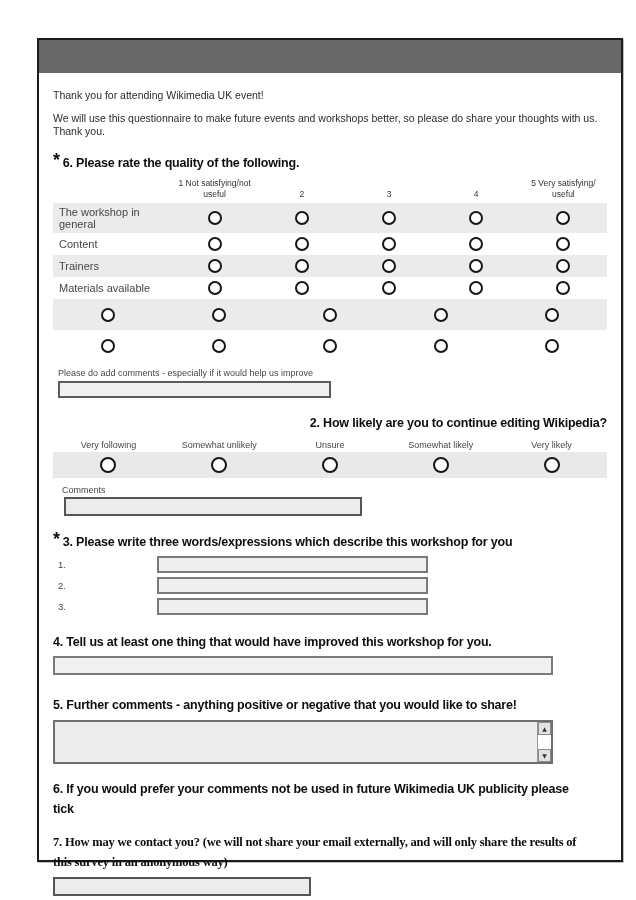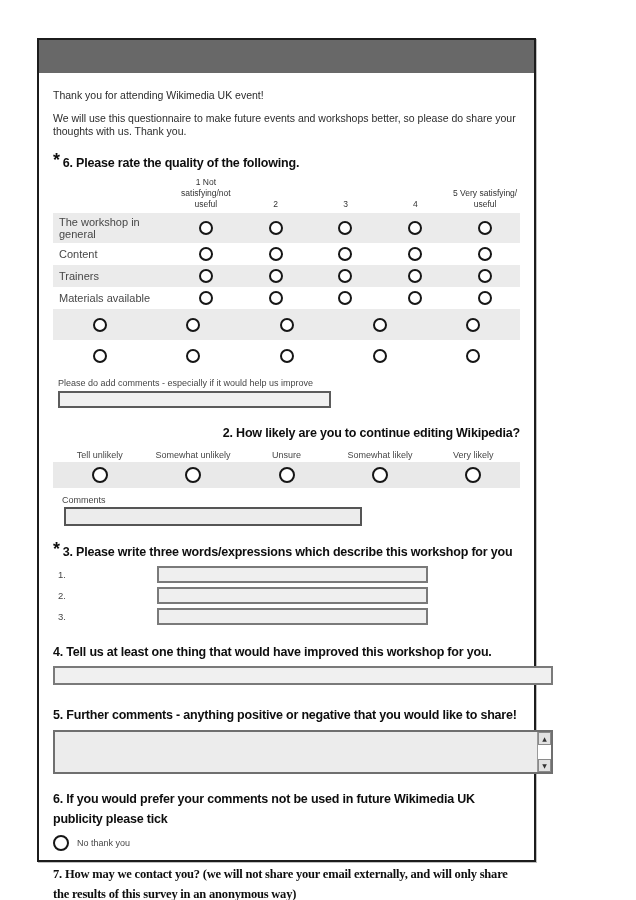--- a/index.html
+++ b/index.html
@@ -8,21 +8,21 @@
     --c-band:#e9e9e9;
     --c-input-fill:#efefef;
     --c-input-border:#6e6e6e;
     --c-border-dark:#1c1c1c;
     --c-text:#1a1a1a;
     --c-subtext:#474747;
   }
   *{margin:0;padding:0;box-sizing:border-box;}
   html,body{width:636px;height:900px;background:#ffffff;overflow:hidden;
     font-family:"Liberation Sans","DejaVu Sans",sans-serif;color:var(--c-text);}
-  .page{position:absolute;left:37px;top:38px;width:499px;height:824px;
+  .page{position:absolute;left:37px;top:38px;width:586px;height:824px;
     background:#ffffff;border:2px solid var(--c-border-dark);
     box-shadow:1px 1px 0 rgba(0,0,0,0.25);}
   .header-bar{height:33px;width:100%;background:var(--c-bar);}
   .content{padding:0 14px;}
   .intro{font-size:10.5px;line-height:13px;color:#2b2b2b;}
   .intro-1{margin-top:16px;}
   .intro-2{margin-top:10px;}
   .q-head{display:flex;align-items:flex-start;font-weight:bold;font-size:12.5px;
     line-height:20px;letter-spacing:-0.2px;color:#0e0e0e;}
   .q-head .star{font-size:18px;line-height:16px;margin-right:3px;position:relative;top:-1px;}
@@ -213,21 +213,21 @@
       </div>
     </div>
 
     <div class="small-label q1-comments-label">Please do add comments - especially if it would help us improve</div>
     <input type="text" class="text-input q1-comments-input" value="" style="">
 
     <div class="q-head q2-head">
       <span class="q-title">2. How likely are you to continue editing Wikipedia?</span>
     </div>
     <div class="scale-labels">
-      <div class="cell">Tell unlikely</div>
+      <div class="cell">Very following</div>
       <div class="cell">Somewhat unlikely</div>
       <div class="cell">Unsure</div>
       <div class="cell">Somewhat likely</div>
       <div class="cell">Very likely</div>
     </div>
     <div class="scale-band">
       <div class="cell">
           <span class="radio radio-lg"></span>
         </div>
       <div class="cell">
@@ -274,24 +274,20 @@
     <div class="textarea">
       <div class="scrollbar">
         <button class="scroll-btn">▲</button>
         <button class="scroll-btn">▼</button>
       </div>
     </div>
 
     <div class="q-head q6-head">
       <span class="q-title">6. If you would prefer your comments not be used in future Wikimedia UK publicity please tick</span>
     </div>
-    <div class="q6-option">
-      <span class="radio radio-lg"></span>
-      <span class="small-label">No thank you</span>
-    </div>
 
     <div class="q-head q7-head">
       <span class="q-title">7. How may we contact you? (we will not share your email externally, and will only share the results of this survey in an anonymous way)</span>
     </div>
     <input type="text" class="text-input q7-input" value="" style="">
 
   </div>
 </div>
 
 </body></html>

